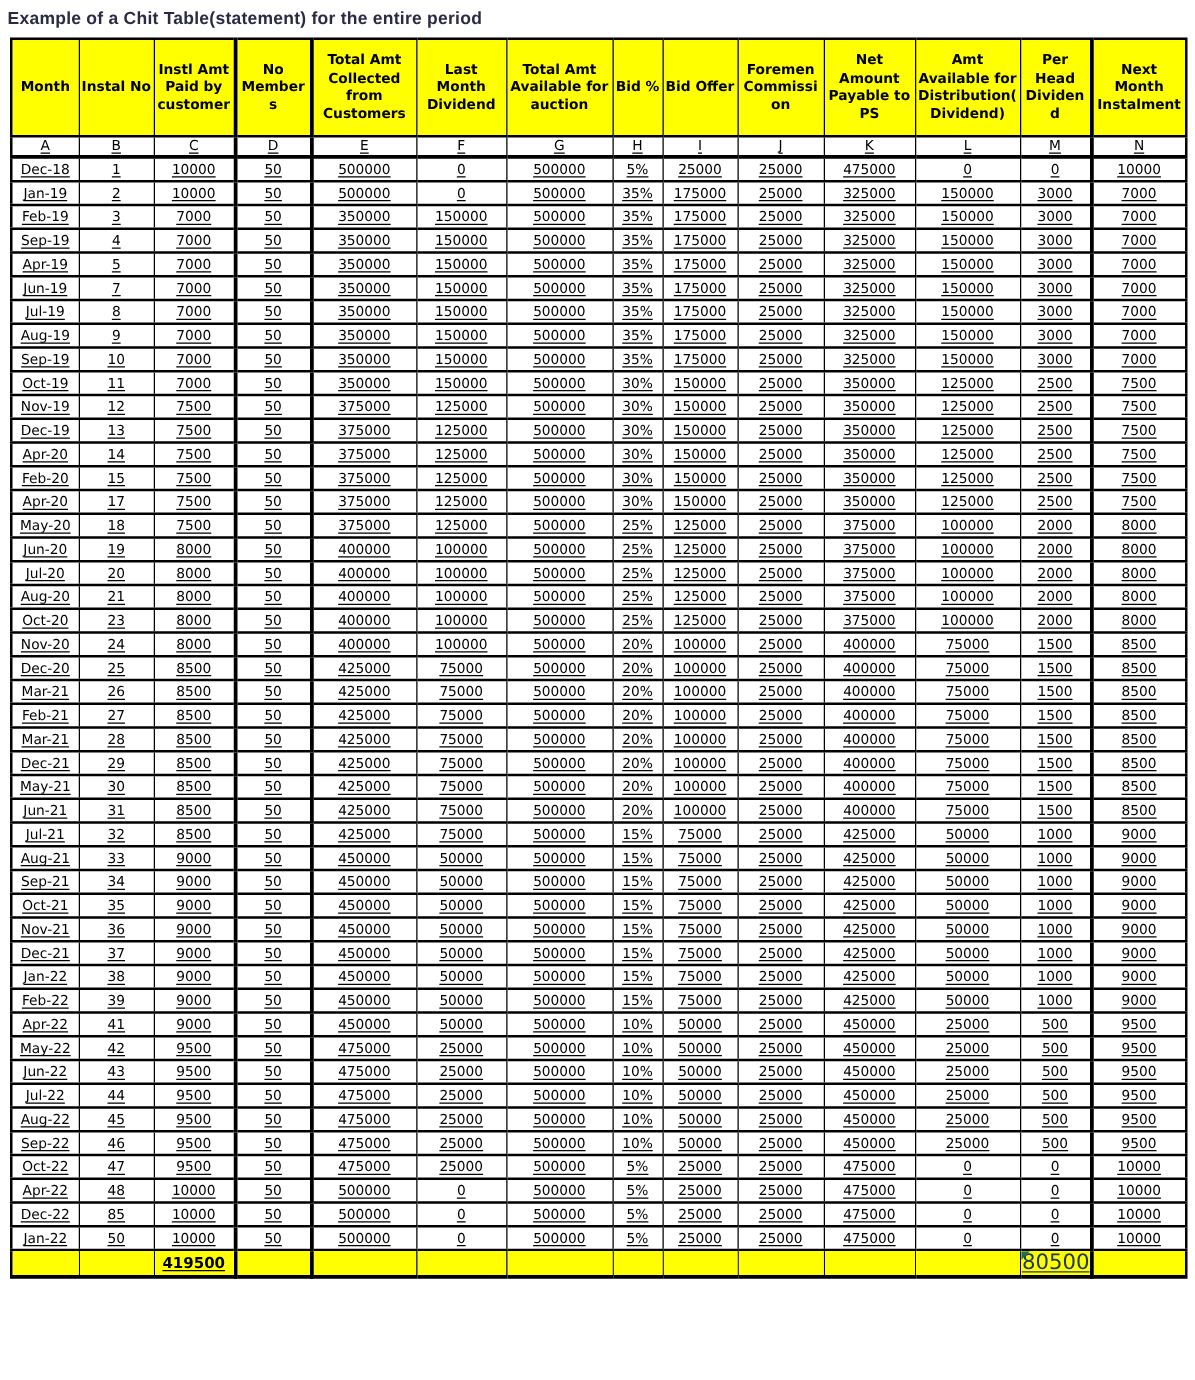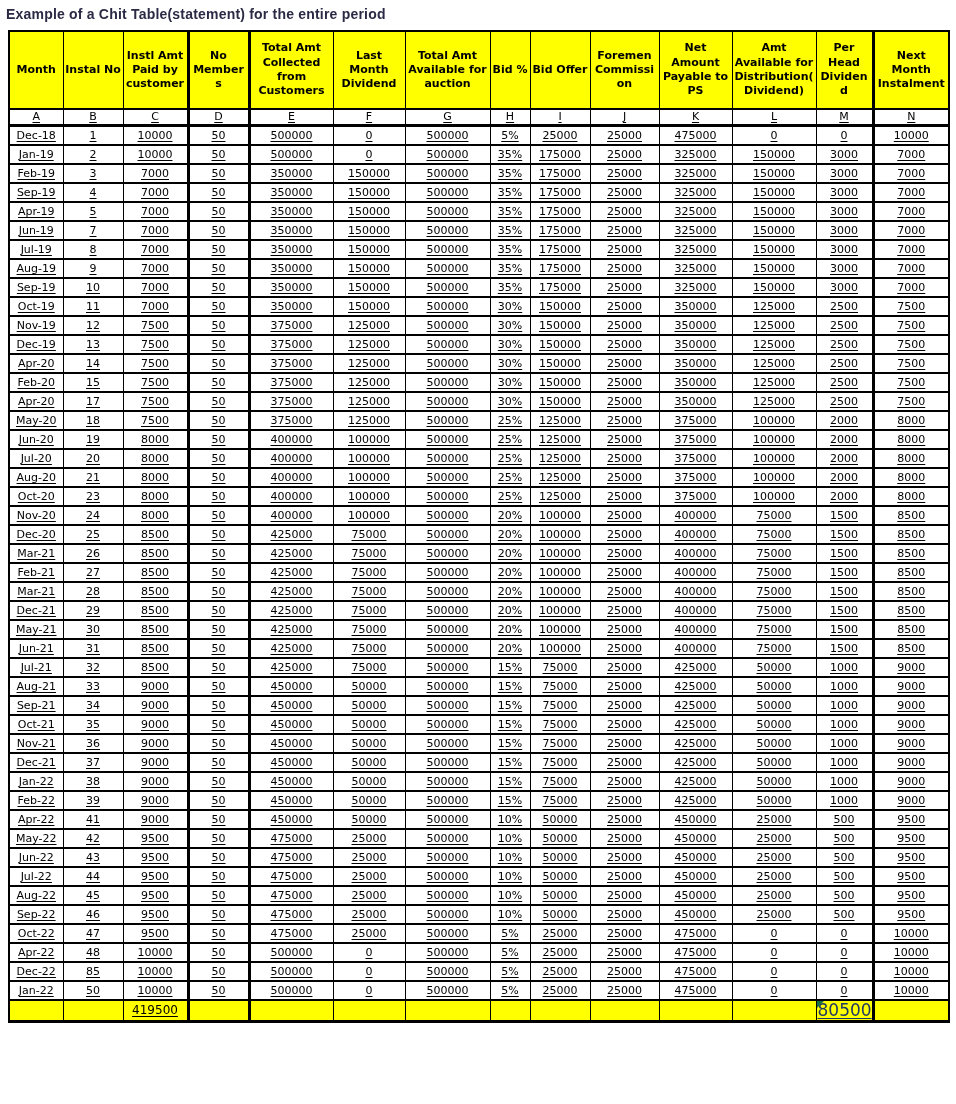--- a/index.html
+++ b/index.html
@@ -47,21 +47,21 @@
   tbody td.data{
     height:17px; font-size:11px; line-height:17px;
     text-decoration:underline; text-underline-offset:2px;
     white-space:nowrap;
   }
   tr.total td{
     background:var(--hdr-bg); height:19px; font-size:17px; line-height:19px;
     border-bottom-width:3px; position:relative;
     text-decoration:underline; text-underline-offset:2px;
   }
-  tr.total td.total-c{font-weight:normal; font-size:12px;margin-left:36px;}
+  tr.total td.total-c{font-weight:bold; font-size:12px;margin-left:36px;}
   tr.total td.total-m{color:var(--total-blue);}
   .tri{
     position:absolute; top:0; left:0; width:0; height:0;
     border-top:7px solid var(--tri-green);
     border-right:7px solid transparent;
   }
 </style>
 </head>
 <body>
 

